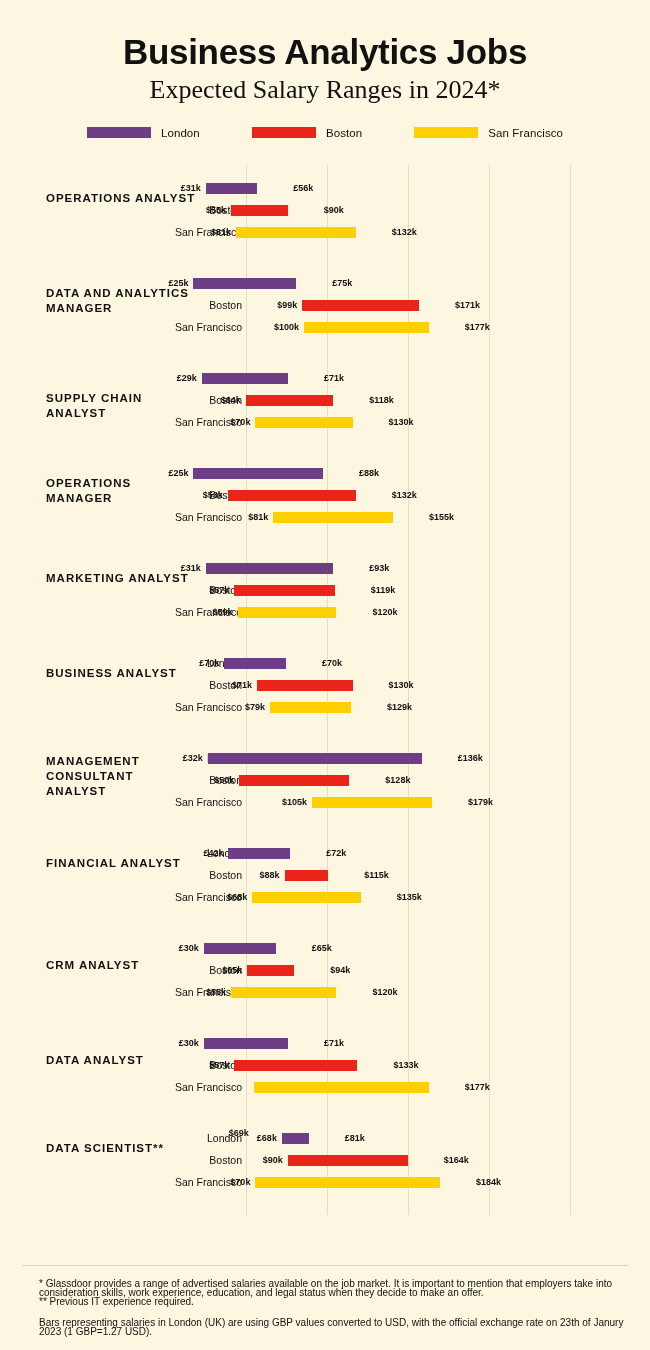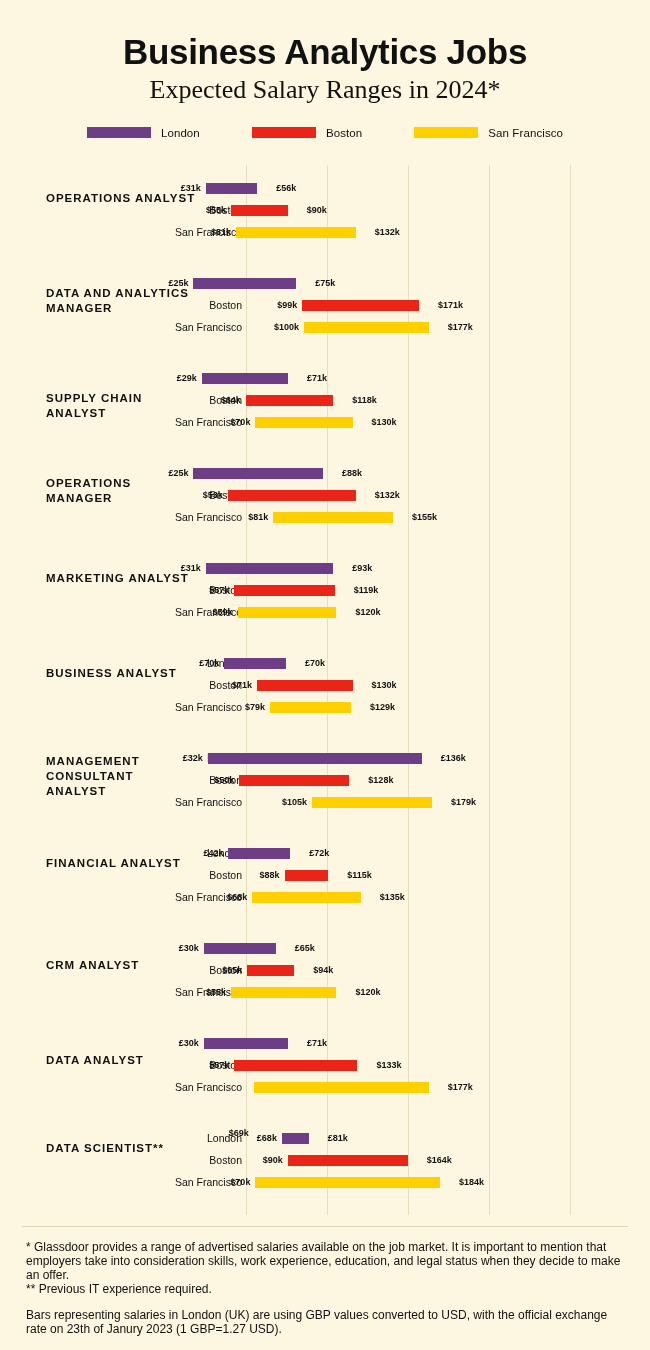--- a/index.html
+++ b/index.html
@@ -105,33 +105,33 @@
   .lo,.hi{
     position:absolute;
     top:0;
     font-size:9px;
     font-weight:700;
     line-height:22px;
     color:#111;
     white-space:nowrap;
   }
   .lo{transform:translateX(-100%);padding-right:5px;}
-  .hi{padding-left:19px;}
+  .hi{padding-left:19px;margin-left:17px;}
 
   
   .footer{
     position:absolute;
     left:22px;right:22px;bottom:14px;
   }
   .rule{height:1px;background:#ded4b6;margin-bottom:13px;}
   .fn{
-    font-size:12px;
-    line-height:14px;
-    color:#111;
-    margin:0 0 0 4px;
+    font-size:10px;
+    line-height:9px;
+    color:#111;
+    margin:0 0 0 17px;
     max-width:600px;
   }
   .fn.spaced{margin-top:12px;}
 </style>
 </head>
 <body>
 
 <div class="page">
 
   <div class="header">

